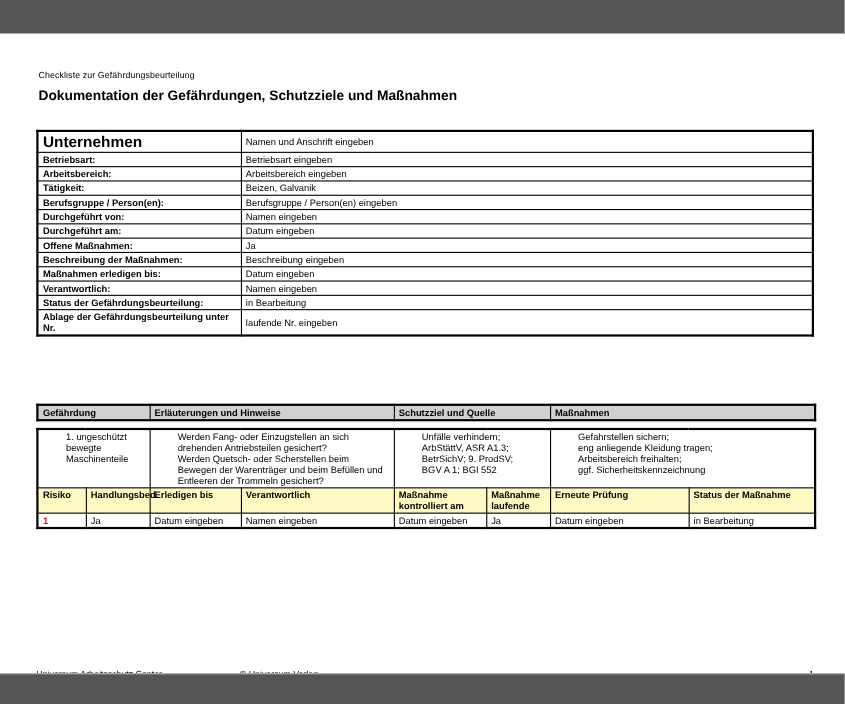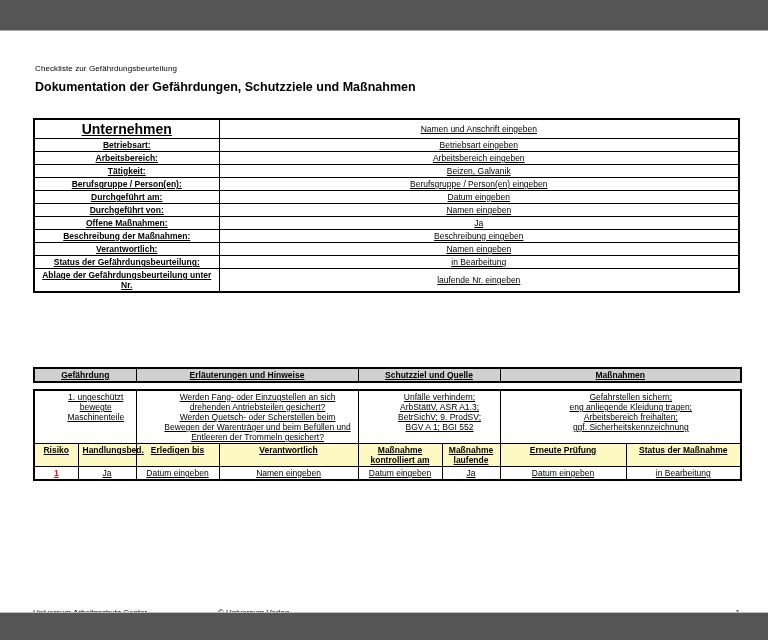--- a/index.html
+++ b/index.html
@@ -23,21 +23,21 @@
   .kicker {
     position: absolute; top: 33px; left: 35px;
     font-size: 8px; color: #000; letter-spacing: 0.1px; text-align: right;
   }
   .doc-title {
     position: absolute; top: 49px; left: 35px;
     font-size: 12.5px; font-weight: bold; color: #000;
   }
 
   table { border-collapse: collapse; table-layout: fixed; }
-  td, th { border: 1px solid #000; font-size: 8.5px; line-height: 10px; padding: 1px 4px; color: #000; text-align: center; vertical-align: middle; text-decoration: underline; }
+  td, th { border: 1px solid #000; font-size: 8.5px; line-height: 10px; padding: 1px 4px; color: #000; text-align: left; vertical-align: middle; }
 
   .company-table {
     position: absolute; top: 87px; left: 33px; width: 707px;
     border: 2px solid #000;
   }
   .company-table td.lbl { width: 185px; font-weight: bold; }
   .company-table td.big-lbl { font-size: 14px; font-weight: bold; line-height: 16px; padding: 1px 4px; }
   .company-table td.val { font-weight: normal; margin-left: 48px; }
 
   .hazard-wrap { position: absolute; top: 336px; left: 33px; width: 768px; }
@@ -83,34 +83,38 @@
         </tr>
         <tr>
           <td class="lbl">Tätigkeit:</td>
           <td class="val">Beizen, Galvanik</td>
         </tr>
         <tr>
           <td class="lbl">Berufsgruppe / Person(en):</td>
           <td class="val">Berufsgruppe / Person(en) eingeben</td>
         </tr>
         <tr>
+          <td class="lbl">Durchgeführt von:</td>
+          <td class="val">Namen eingeben</td>
+        </tr>
+        <tr>
           <td class="lbl">Durchgeführt am:</td>
           <td class="val">Datum eingeben</td>
         </tr>
         <tr>
-          <td class="lbl">Durchgeführt von:</td>
-          <td class="val">Namen eingeben</td>
-        </tr>
-        <tr>
           <td class="lbl">Offene Maßnahmen:</td>
           <td class="val">Ja</td>
         </tr>
         <tr>
           <td class="lbl">Beschreibung der Maßnahmen:</td>
           <td class="val">Beschreibung eingeben</td>
+        </tr>
+        <tr>
+          <td class="lbl">Maßnahmen erledigen bis:</td>
+          <td class="val">Datum eingeben</td>
         </tr>
         <tr>
           <td class="lbl">Verantwortlich:</td>
           <td class="val">Namen eingeben</td>
         </tr>
         <tr>
           <td class="lbl">Status der Gefährdungsbeurteilung:</td>
           <td class="val">in Bearbeitung</td>
         </tr>
         <tr>

